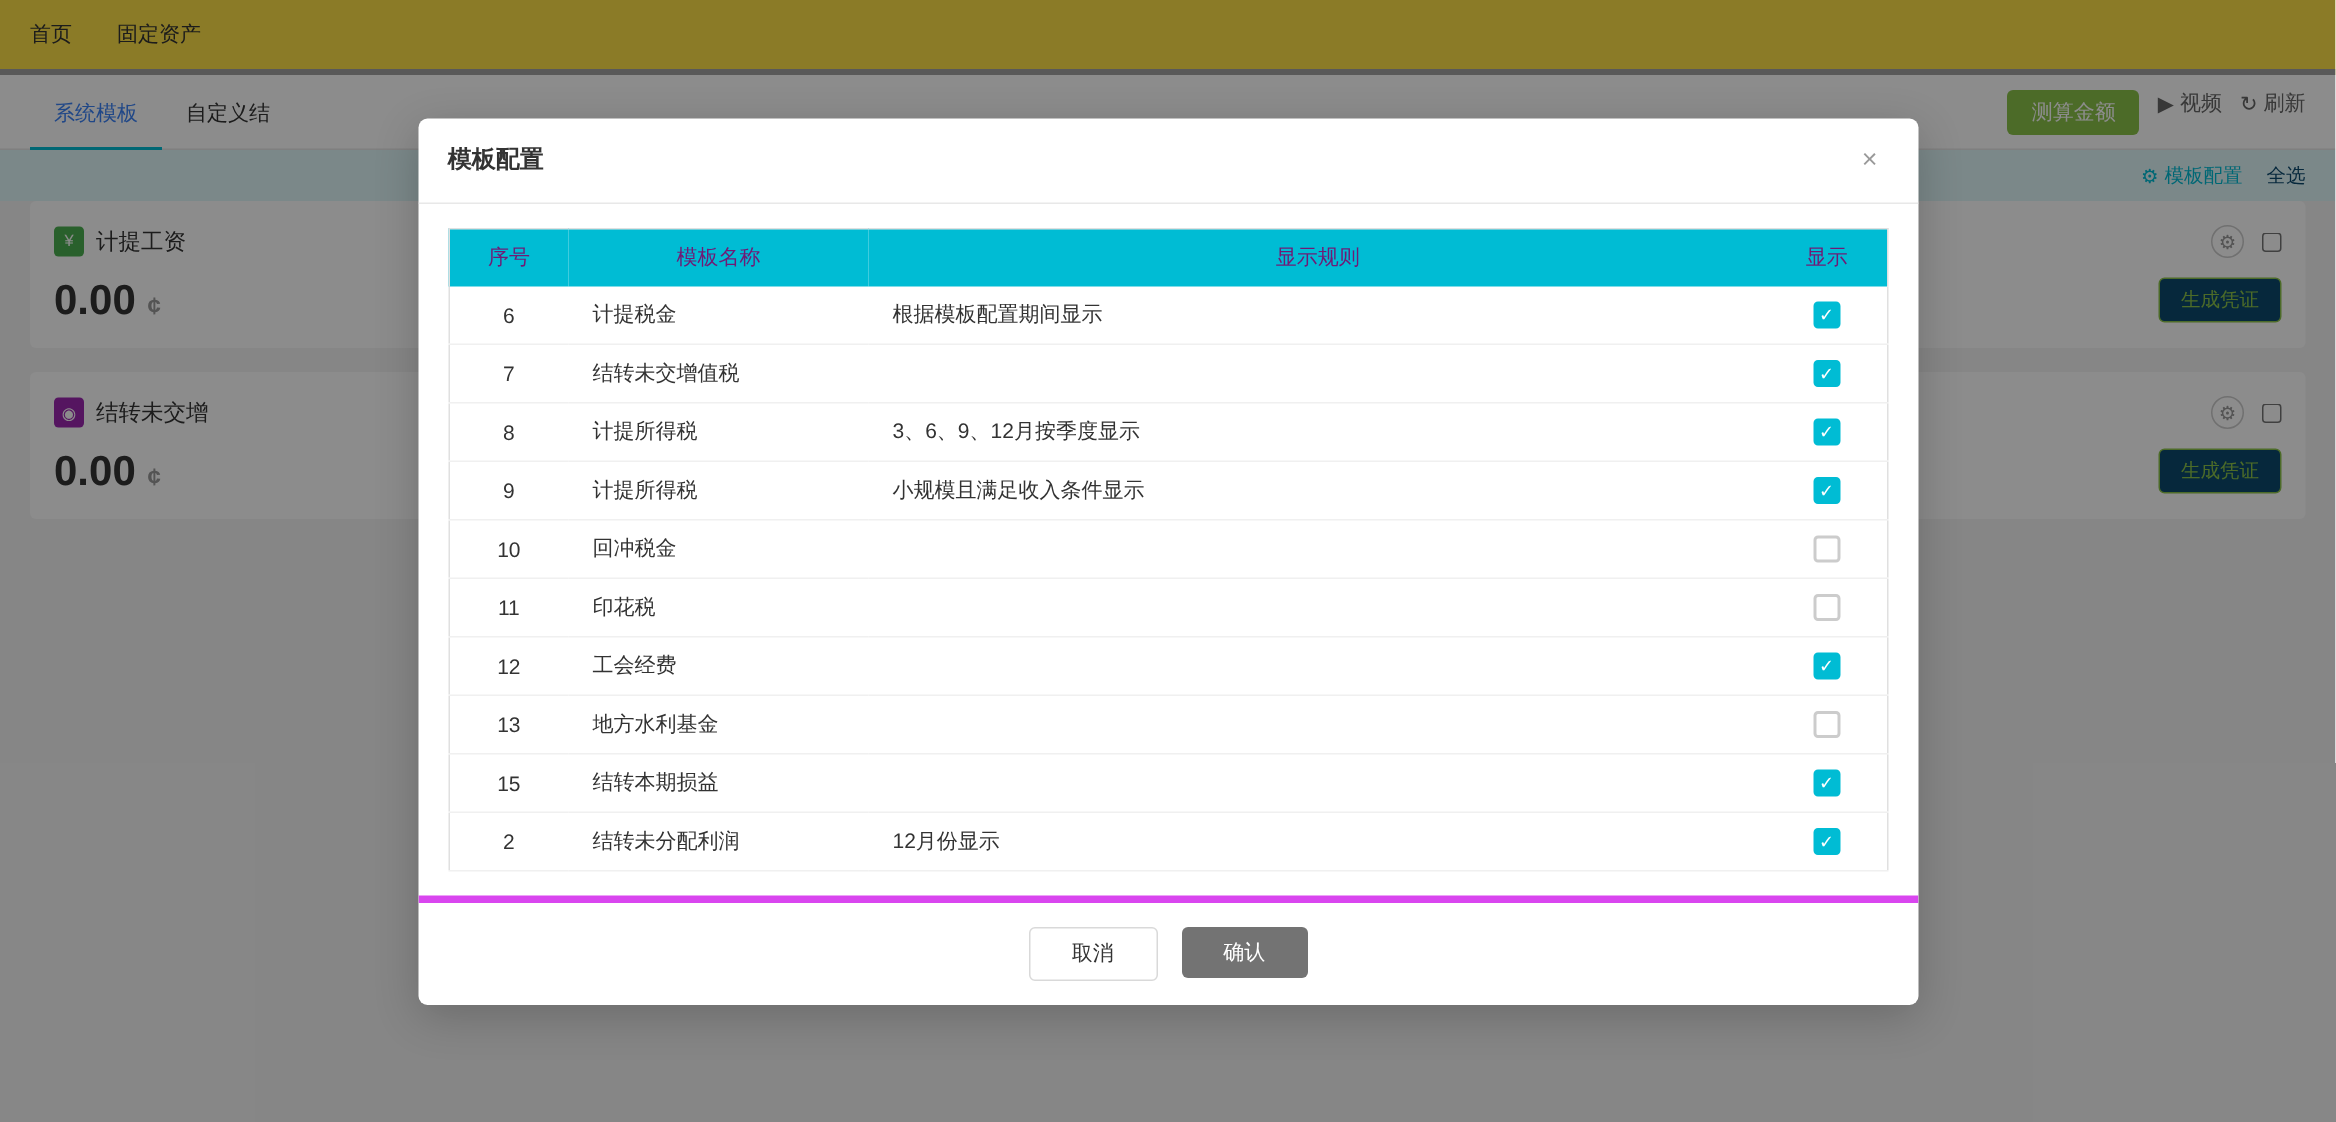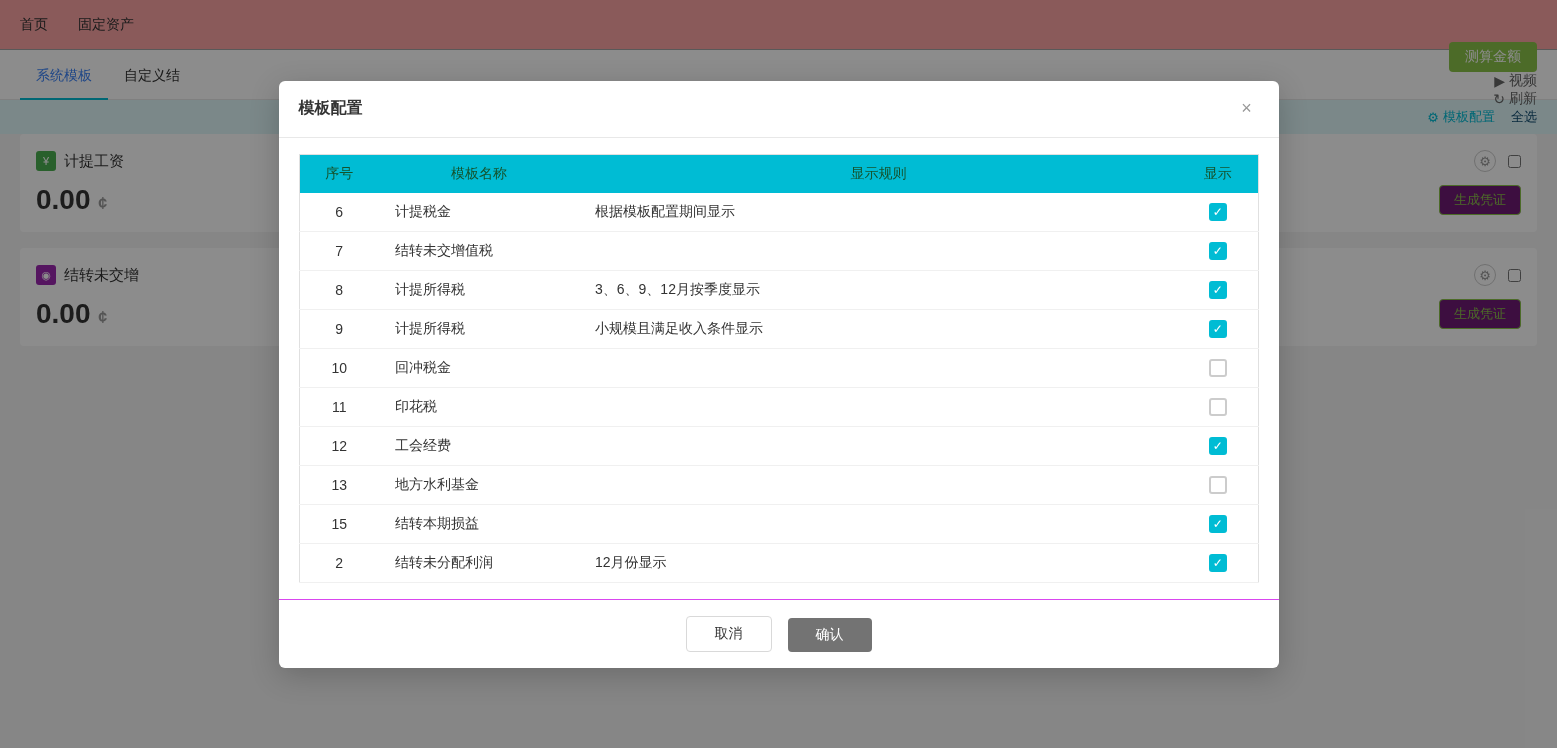--- a/index.html
+++ b/index.html
@@ -16,26 +16,26 @@
     
     .bg-page {
       width: 100%;
       height: 100%;
       background: #f5f5f5;
       position: absolute;
       top: 0; left: 0;
     }
 
     .top-nav {
-      background: #fca5a5;
+      background: #fde047;
       height: 50px;
       display: flex;
       align-items: center;
       padding: 0 20px;
-      border-bottom: 1px solid #a3a3a3;
+      border-bottom: 4px solid #a3a3a3;
     }
 
     .top-nav-item {
       margin-right: 30px;
       color: #333;
       font-size: 14px;
       cursor: pointer;
     }
 
     .sub-header {
@@ -56,24 +56,23 @@
       font-size: 14px;
     }
 
     .tab-item.active {
       color: #3b82f6;
       border-bottom: 2px solid #00bcd4;
     }
 
     .toolbar {
       display: flex;
-      align-items: flex-end;
+      align-items: flex-start;
       margin-left: auto;
-      gap: 0;
-      flex-direction: column;
+      gap: 12px;
     }
 
     .btn-calc {
       background: #8bc34a;
       color: #fff;
       border: none;
       padding: 6px 16px;
       border-radius: 4px;
       cursor: pointer;
       font-size: 14px;
@@ -137,21 +136,21 @@
 
     .card-actions {
       display: flex;
       align-items: center;
       gap: 12px;
     }
 
     .btn-generate {
       border: 1px solid #8bc34a;
       color: #8bc34a;
-      background: #701a75;
+      background: #0c4a6e;
       padding: 5px 14px;
       border-radius: 4px;
       cursor: pointer;
       font-size: 13px;
       font-family: Liberation Serif, serif;
     }
 
     
     .overlay {
       position: absolute;
@@ -202,37 +201,37 @@
     }
 
     .modal-body {
       flex: 1;
       overflow-y: auto;
       padding: 16px 20px;
     }
 
     .modal-footer {
       display: flex;
-      align-items: flex-end;
+      align-items: flex-start;
       justify-content: center;
       padding: 16px 20px;
-      border-top: 1px solid #d946ef;
+      border-top: 5px solid #d946ef;
       gap: 16px;
     }
 
     
     .config-table {
       width: 100%;
       border-collapse: collapse;
       border: 1px solid #e0e0e0;
     }
 
     .config-table thead tr {
       background: #00bcd4;
-      color: #14532d;
+      color: #701a75;
       border-radius: 16px;
     }
 
     .config-table thead th {
       padding: 10px 16px;
       text-align: center;
       font-weight: normal;
       font-size: 14px;
     }
 

